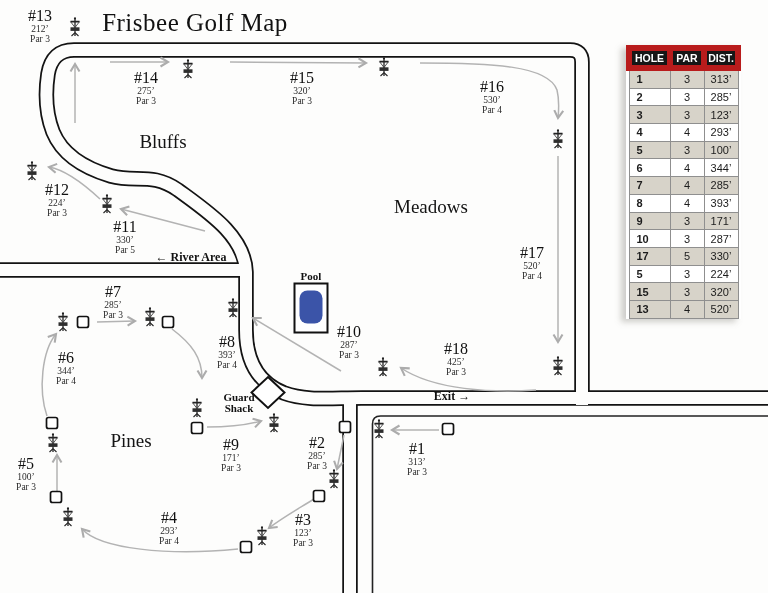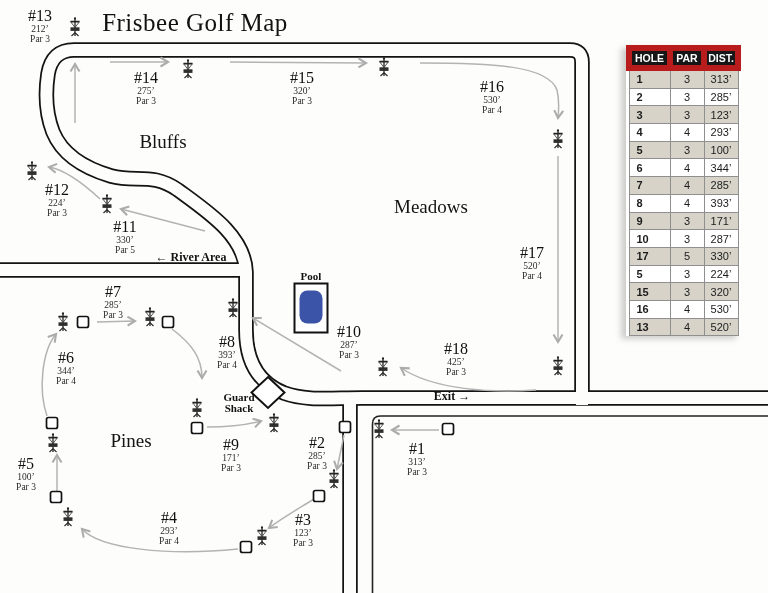--- a/index.html
+++ b/index.html
@@ -263,25 +263,20 @@
         <tr class="plain">
           <td>5</td>
           <td>3</td>
           <td>224’</td>
         </tr>
         <tr class="shaded">
           <td>15</td>
           <td>3</td>
           <td>320’</td>
         </tr>
-        <tr class="plain">
-          <td>16</td>
-          <td>4</td>
-          <td>530’</td>
-        </tr>
         <tr class="shaded">
           <td>13</td>
           <td>4</td>
           <td>520’</td>
         </tr>
       </tbody>
   </table>
 
 </div>
 

